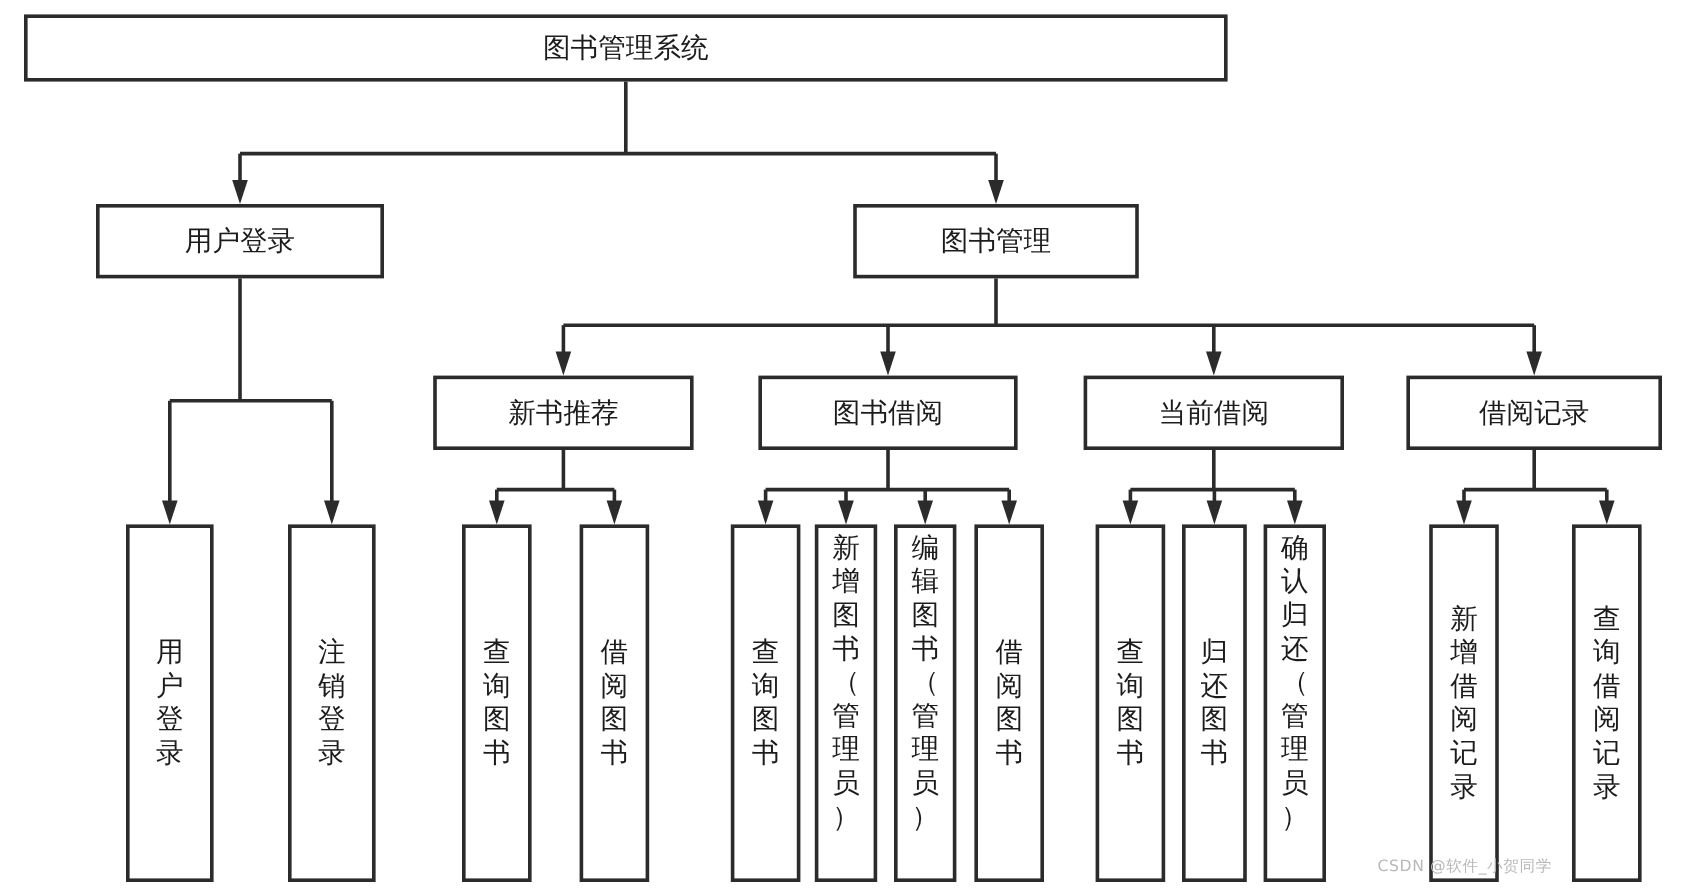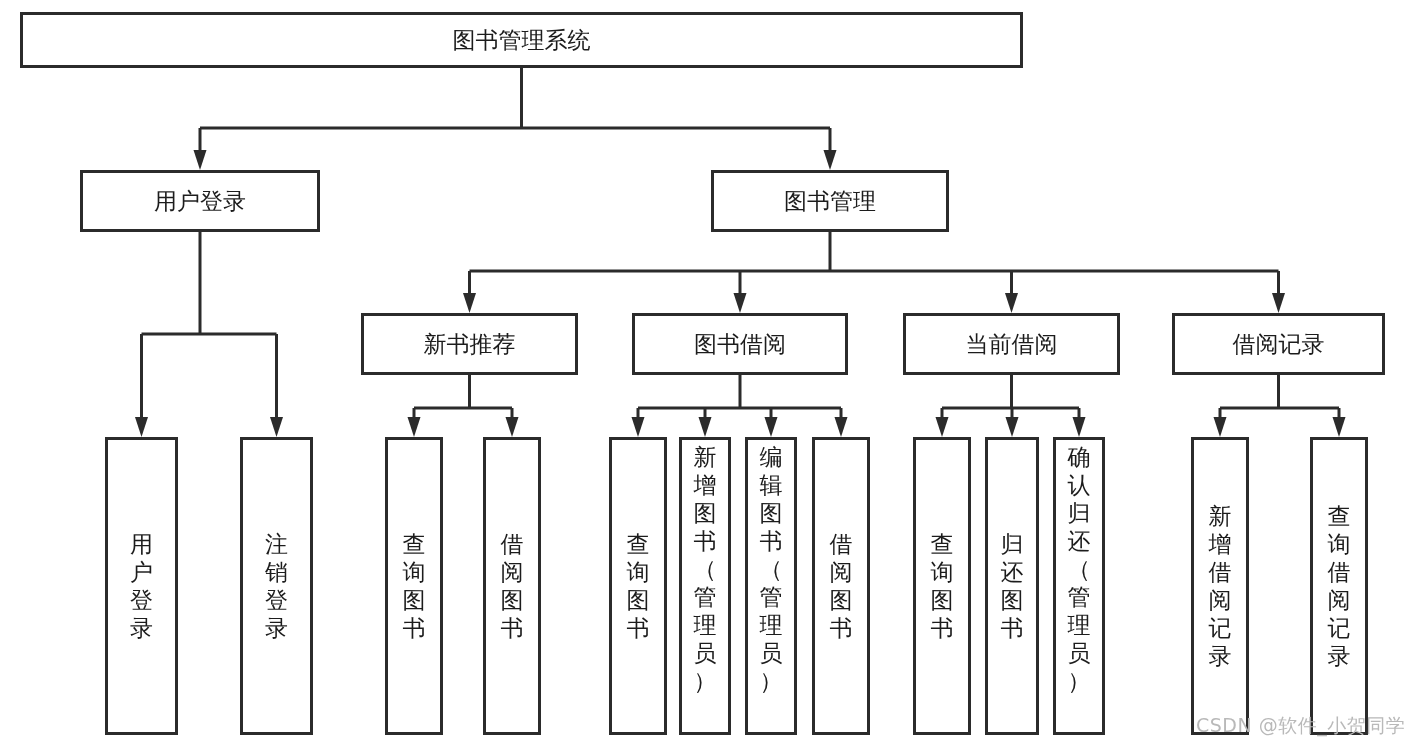--- a/index.html
+++ b/index.html
@@ -60,24 +60,24 @@
     position: absolute;
     display: flex;
     justify-content: center;
     box-sizing: border-box;
     pointer-events: none;
   }
   .vnode.center { align-items: center; }
   .vnode.top { align-items: flex-start; }
   .watermark {
     position: absolute;
-    left: 1196px;
+    left: 1148px;
     top: 713px;
     font-family: "DejaVu Sans", "Liberation Sans", sans-serif;
-    font-size: 19px;
+    font-size: 13px;
     color: #b9b9b9;
     white-space: nowrap;
     letter-spacing: 0.5px;
   }
 </style>
 </head>
 <body>
 
 <div id="diagram-root">
   <svg class="flow" viewBox="0 0 1405 747">

